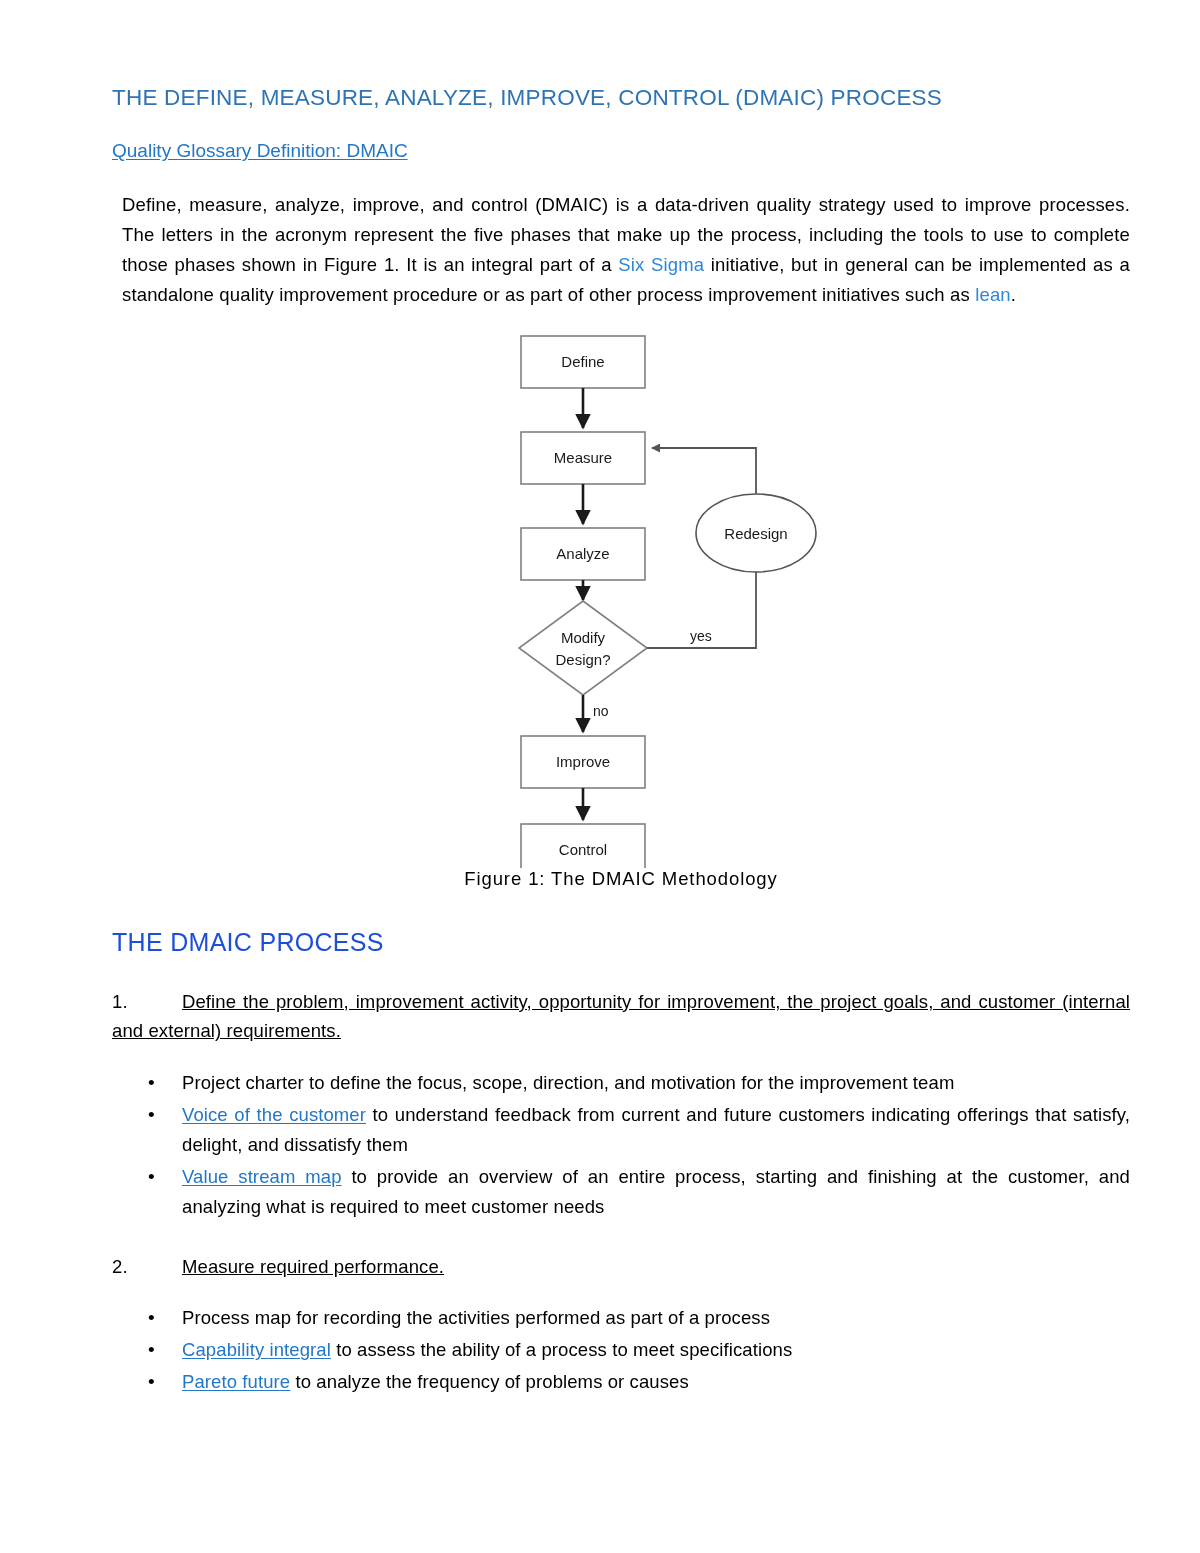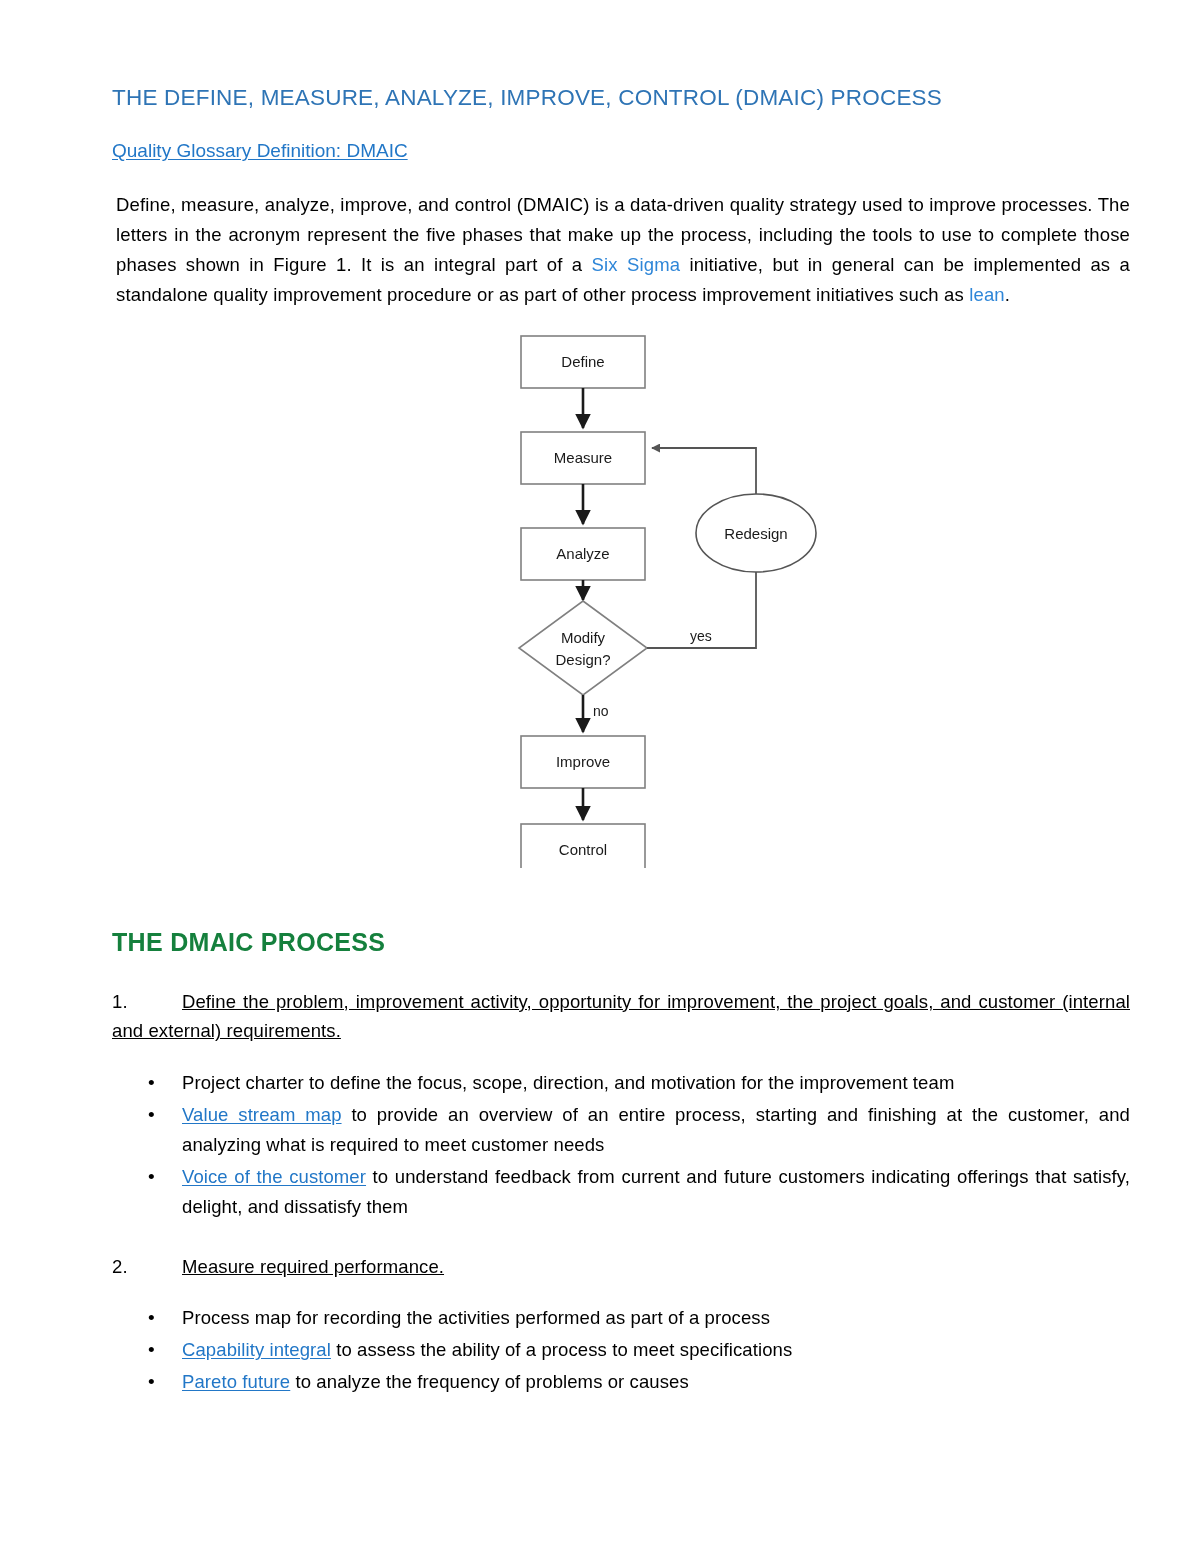--- a/index.html
+++ b/index.html
@@ -46,21 +46,21 @@
   a.link-underline {
     color: #2277c7;
     text-underline-offset: 2px;
   }
   a.link-plain {
     color: #2e86d8;
     text-decoration: none;
   }
 
   p.body-para {
-    margin: 26px 0 0 4px;
+    margin: 26px 0 0 10px;
     font-size: 18.5px;
     line-height: 1.62;
     text-align: justify;
     letter-spacing: 0.15px;
   }
 
   
   .figure-wrap {
     position: relative;
     width: 1018px;
@@ -78,22 +78,22 @@
     left: 0;
     top: 540px;
     width: 1018px;
     text-align: center;
     font-size: 18.5px;
     letter-spacing: 0.9px;
   }
 
   h2.section-heading {
     font-size: 25px;
-    font-weight: 700;
-    color: #15803d;
+    font-weight: 400;
+    color: #1d4ed8;
     margin: 32px 0 12px 0;
     letter-spacing: 0.3px;
   }
 
   p.numbered {
     margin: 30px 0 0 0;
     font-size: 18.5px;
     line-height: 1.6;
     text-align: justify;
     letter-spacing: 0.1px;
@@ -199,30 +199,31 @@
         </g>
 
         <line x1="471" y1="460" x2="471" y2="492" stroke="#1a1a1a" stroke-width="2.6" marker-end="url(#arrowDark)"></line>
 
         <g>
           <rect x="409" y="496" width="124" height="52" fill="#ffffff" stroke="#808080" stroke-width="1.6"></rect>
           <text x="471" y="527" text-anchor="middle" font-family="Liberation Sans, sans-serif" font-size="15" fill="#1a1a1a">Control</text>
         </g>
       </svg>
 
+      <div class="fig-caption">Figure 1: The DMAIC Methodology</div>
     </div>
 
     <h2 class="section-heading">THE DMAIC PROCESS</h2>
 
     <p class="numbered"><span class="num">1.</span><span>Define the problem, improvement activity, opportunity for improvement, the project goals, and customer (internal and external) requirements.</span></p>
 
     <ul class="tool-list">
       <li><span>Project charter to define the focus, scope, direction, and motivation for the improvement team</span></li>
+      <li><a class="link-underline" href="#">Voice of the customer</a><span> to understand feedback from current and future customers indicating offerings that satisfy, delight, and dissatisfy them</span></li>
       <li><a class="link-underline" href="#">Value stream map</a><span> to provide an overview of an entire process, starting and finishing at the customer, and analyzing what is required to meet customer needs</span></li>
-      <li><a class="link-underline" href="#">Voice of the customer</a><span> to understand feedback from current and future customers indicating offerings that satisfy, delight, and dissatisfy them</span></li>
     </ul>
 
     <p class="numbered"><span class="num">2.</span><span>Measure required performance.</span></p>
 
     <ul class="tool-list">
       <li><span>Process map for recording the activities performed as part of a process</span></li>
       <li><a class="link-underline" href="#">Capability integral</a><span> to assess the ability of a process to meet specifications</span></li>
       <li><a class="link-underline" href="#">Pareto future</a><span> to analyze the frequency of problems or causes</span></li>
     </ul>
 

